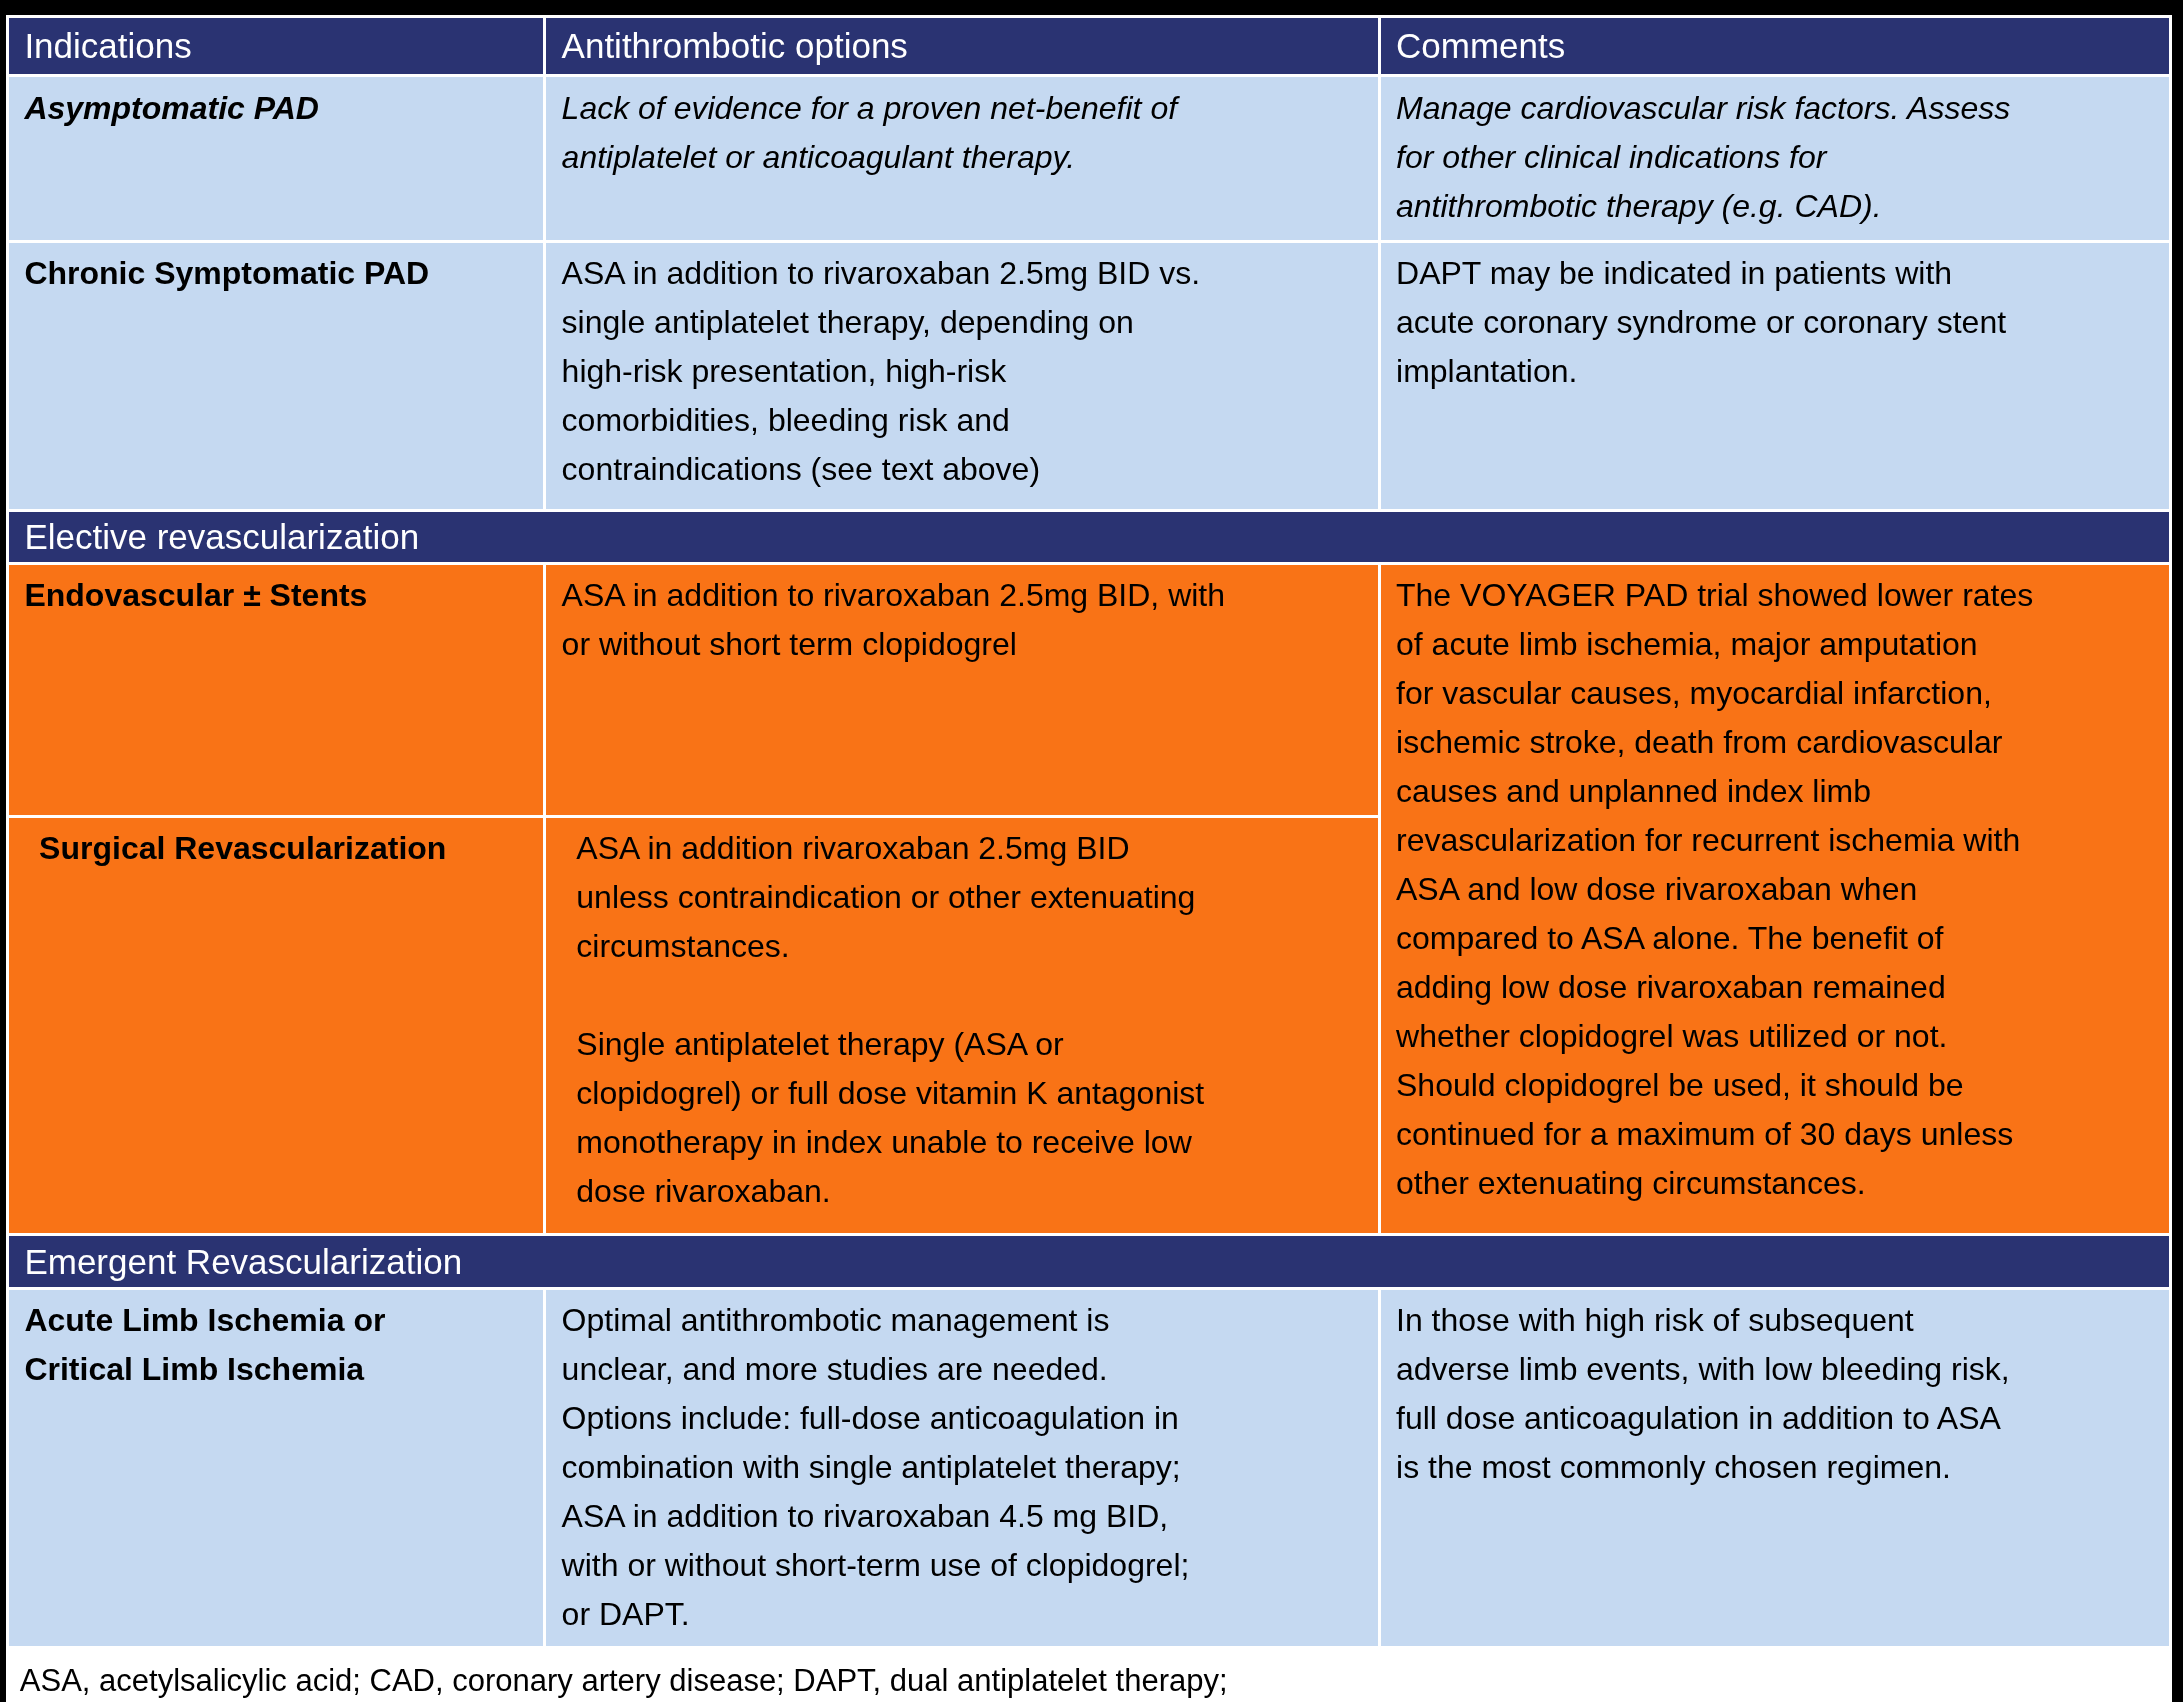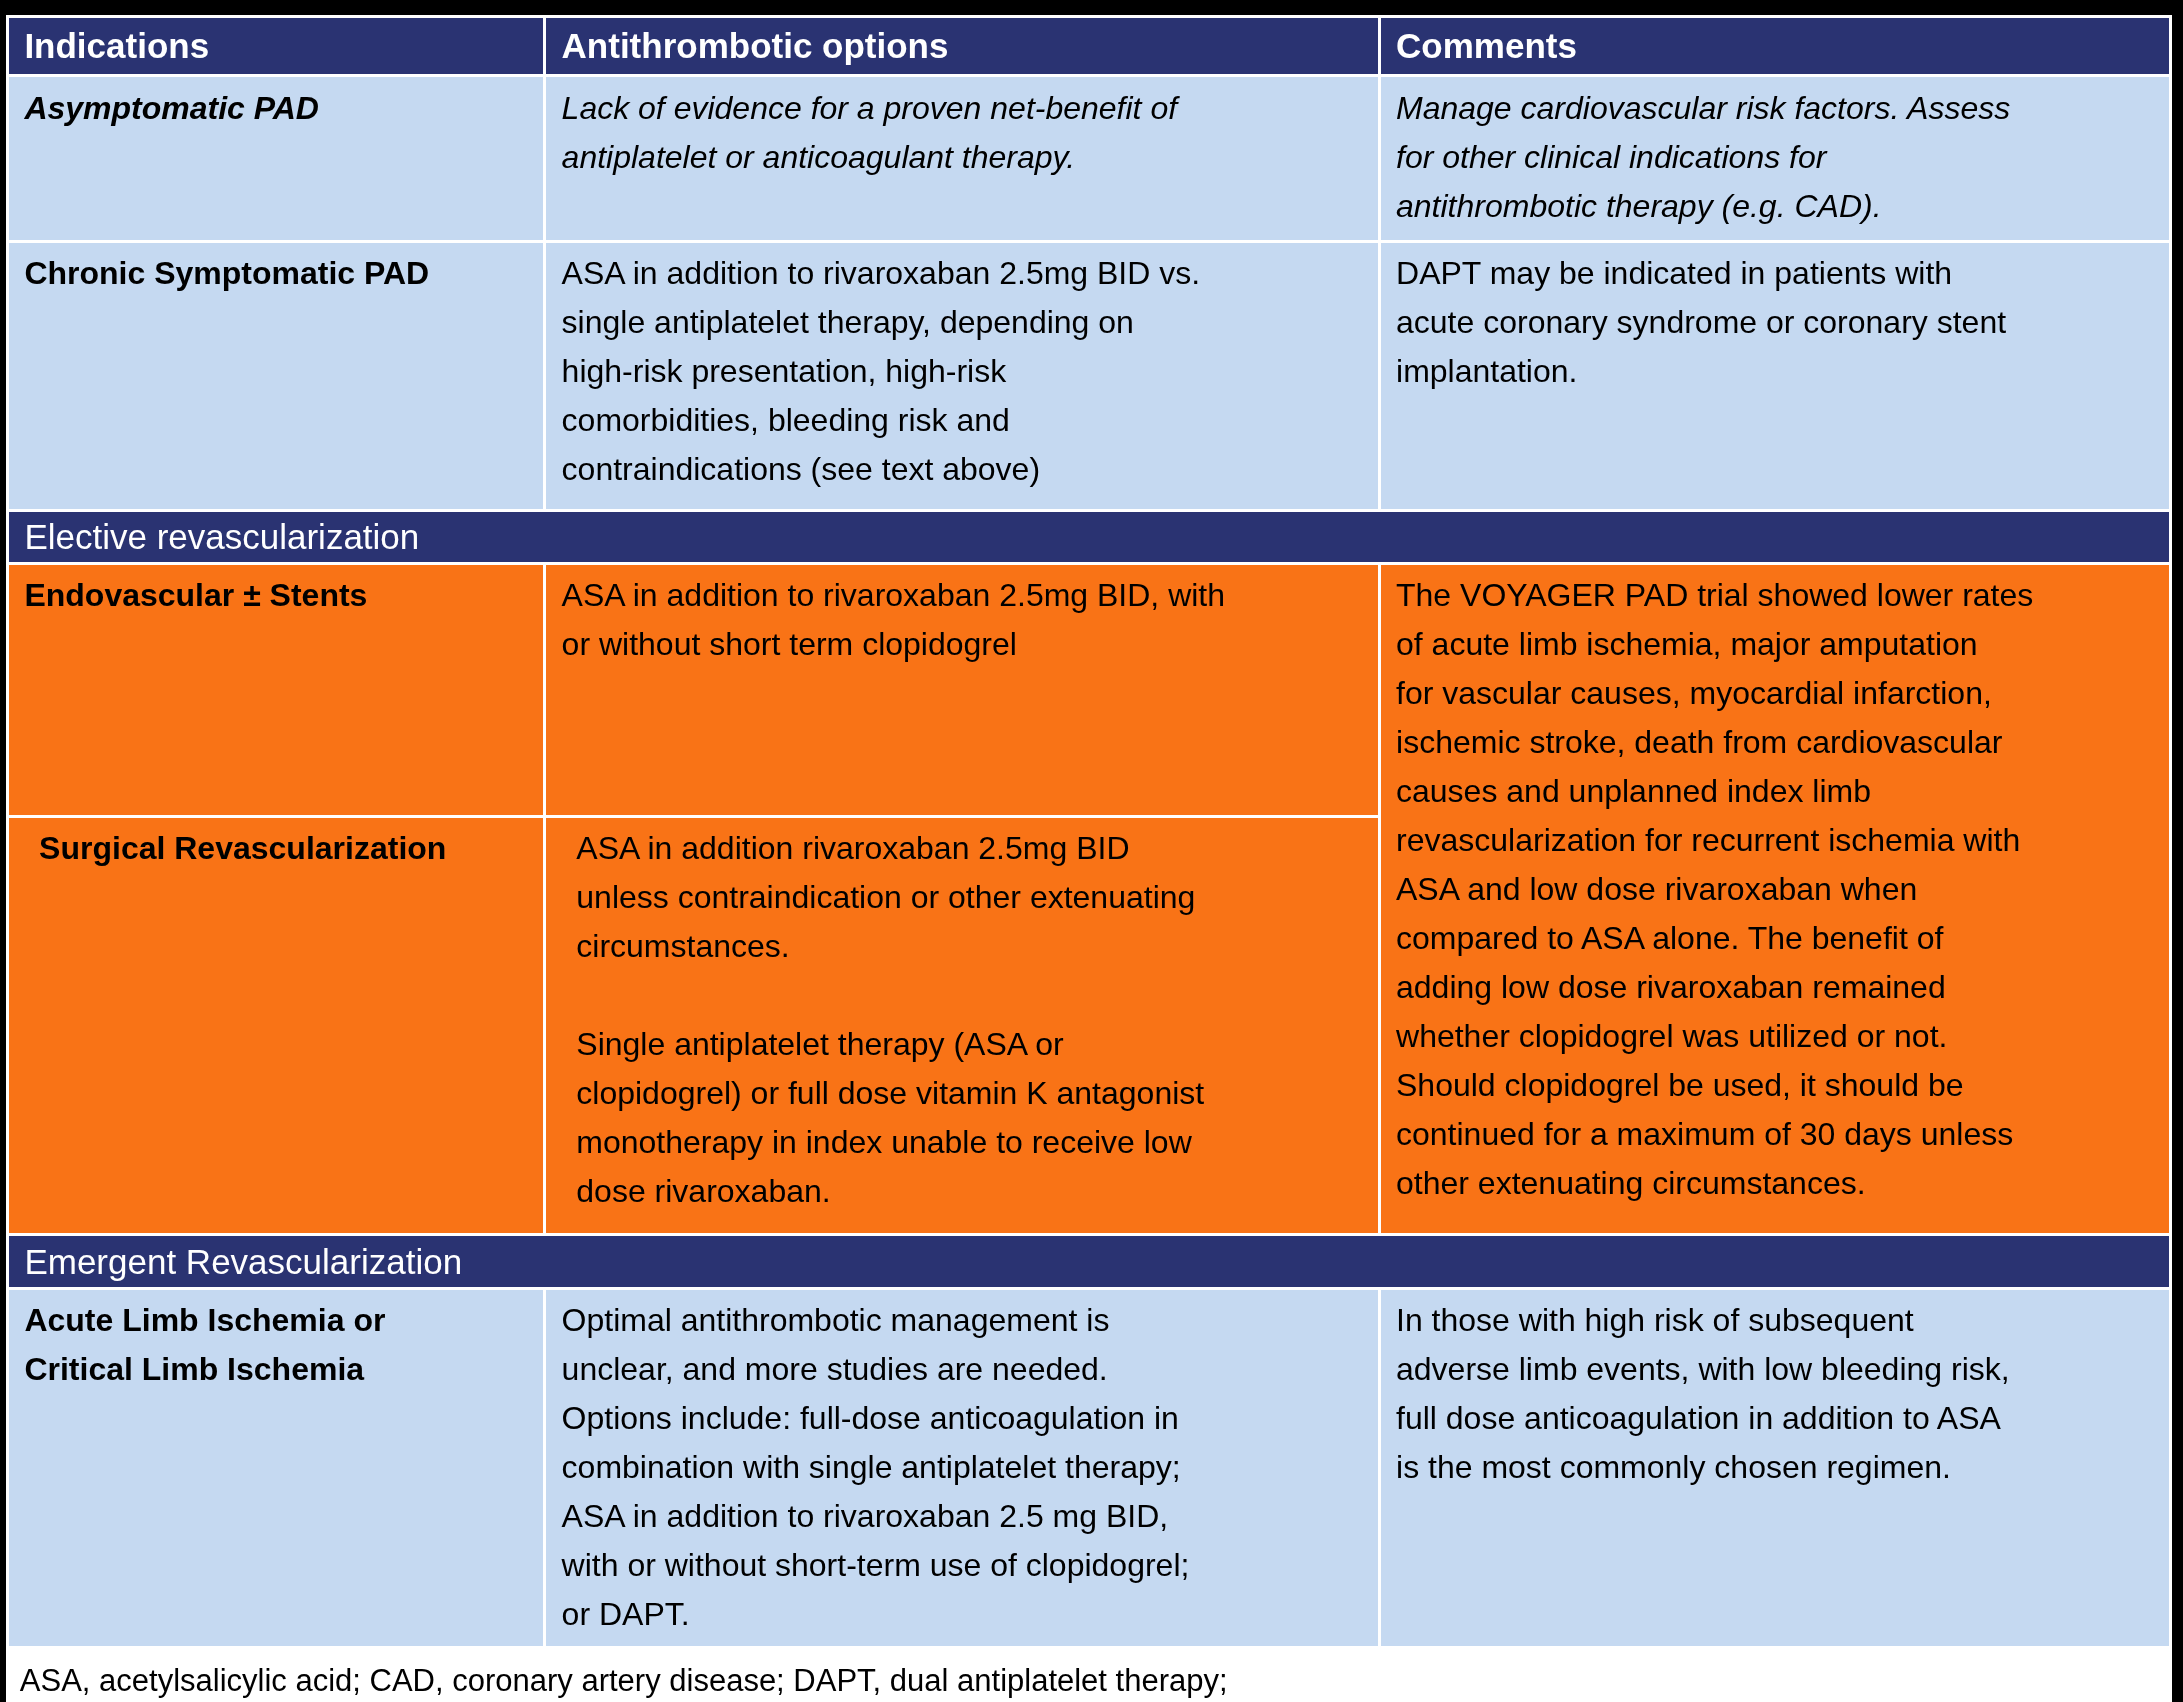--- a/index.html
+++ b/index.html
@@ -36,21 +36,21 @@
     font-size: 32px;
     line-height: 49px;
     color: #000000;
     white-space: pre-line;
     overflow: hidden;
   }
   tr.header-row th {
     background: #2a3372;
     color: #ffffff;
     font-size: 35px;
-    font-weight: bold;
+    font-weight: normal;
     height: 44px;
     vertical-align: middle;
     line-height: 40px;
     white-space: normal;
   }
   tr.section-row td {
     background: #2a3372;
     color: #ffffff;
     font-size: 35px;
     font-weight: normal;
@@ -161,21 +161,21 @@
       <td colspan="3">Emergent Revascularization</td>
     </tr>
 
     <tr class="row-acute">
       <td class="ind band-a">Acute Limb Ischemia or
 Critical Limb Ischemia</td>
       <td class="band-a">Optimal antithrombotic management is
 unclear, and more studies are needed.
 Options include: full-dose anticoagulation in
 combination with single antiplatelet therapy;
-ASA in addition to rivaroxaban 2.5 mg BID,
+ASA in addition to rivaroxaban 4.5 mg BID,
 with or without short-term use of clopidogrel;
 or DAPT.</td>
       <td class="band-a">In those with high risk of subsequent
 adverse limb events, with low bleeding risk,
 full dose anticoagulation in addition to ASA
 is the most commonly chosen regimen.</td>
     </tr>
   </tbody>
     </table>
 

